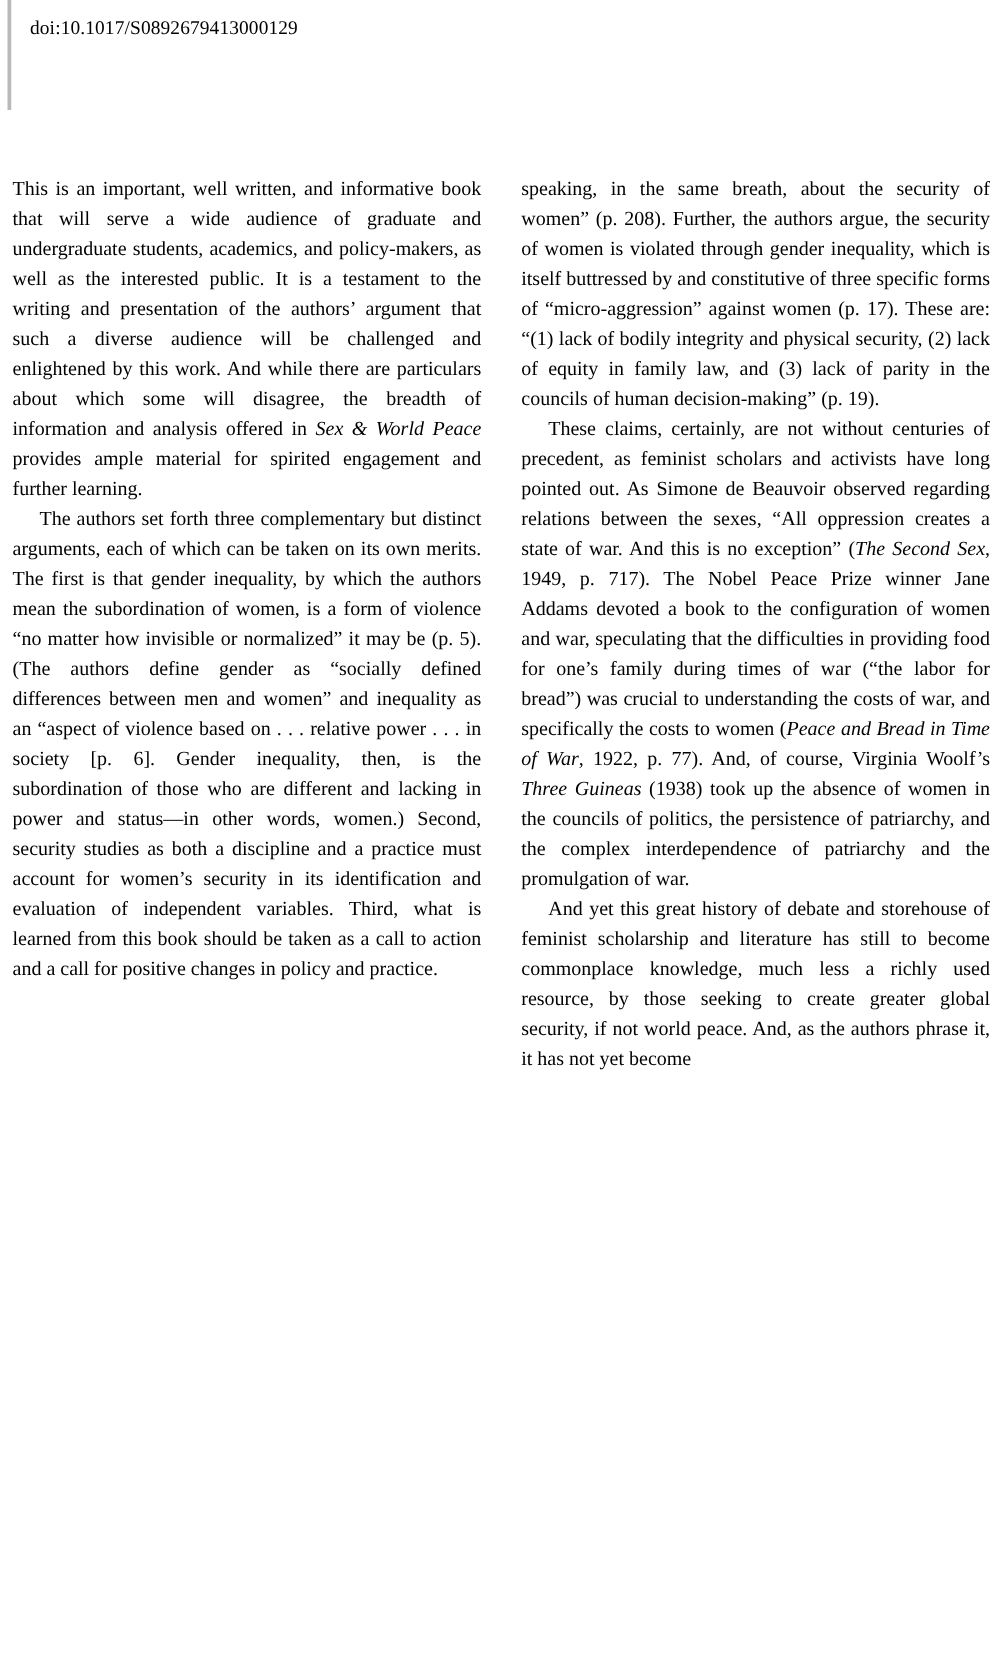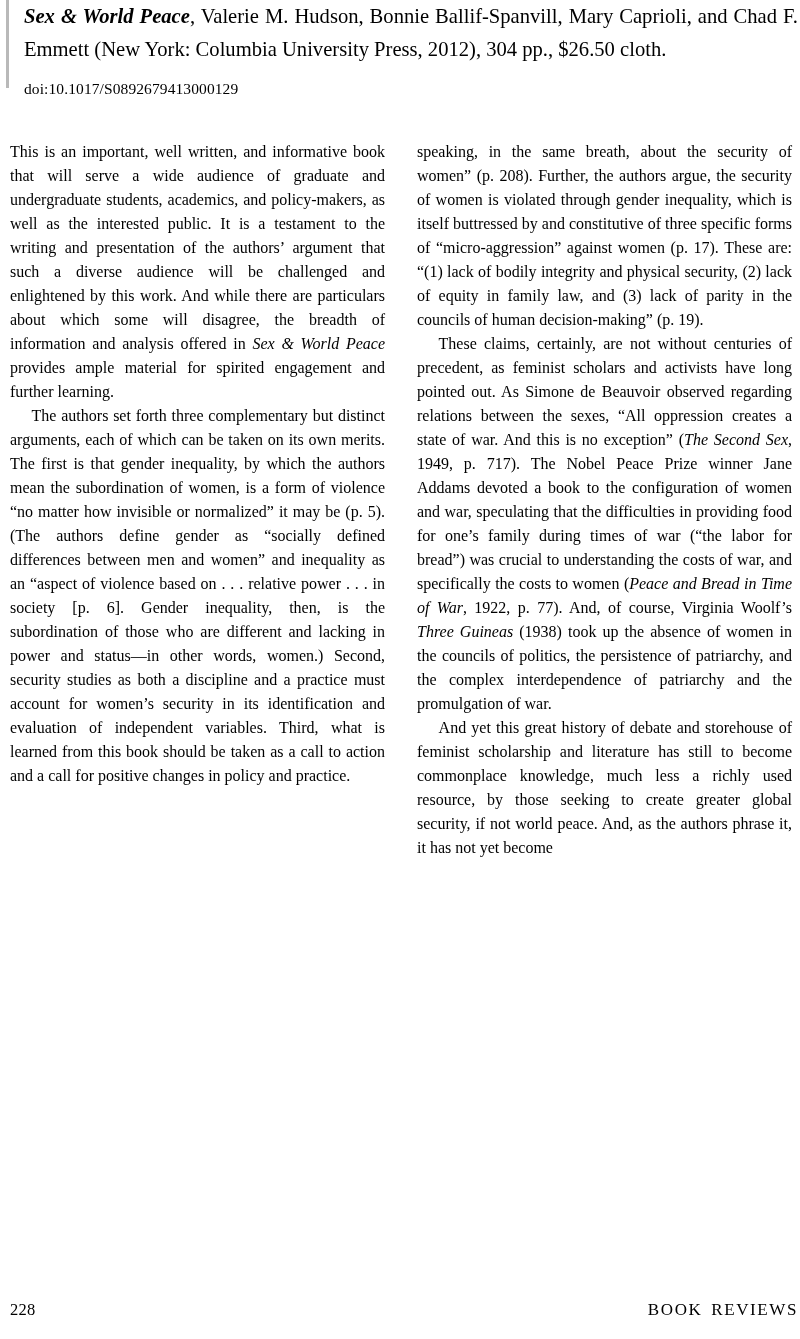--- a/index.html
+++ b/index.html
@@ -115,21 +115,20 @@
   }
 </style>
 </head>
 <body>
 
 <div class="page">
 
   <div class="edge-rule"></div>
 
   <div class="header">
-    <p class="citation"><span class="book-title">Sex &amp; World Peace</span><span>, Valerie M. Hudson, Bonnie Ballif-Spanvill, Mary Caprioli, and Chad F. Emmett (New York: Columbia University Press, 2012), 304 pp., $26.50 cloth.</span></p>
     <p class="doi">doi:10.1017/S0892679413000129</p>
   </div>
 
   <div class="columns">
 
     <div class="column">
       <p><span>This is an important, well written, and informative book that will serve a wide audience of graduate and undergraduate students, academics, and policy-makers, as well as the interested public. It is a testa­ment to the writing and presentation of the authors’ argument that such a diverse audi­ence will be challenged and enlightened by this work. And while there are particulars about which some will disagree, the breadth of information and analysis offered in </span><i>Sex &amp; World Peace</i><span> provides ample material for spirited engagement and further learning.</span></p>
 
       <p class="indent">The authors set forth three complemen­tary but distinct arguments, each of which can be taken on its own merits. The first is that gender inequality, by which the authors mean the subordination of women, is a form of violence “no matter how invisible or normalized” it may be (p. 5). (The authors define gender as “socially defined differences between men and women” and inequality as an “aspect of violence based on . . . relative power . . . in society [p. 6]. Gender inequality, then, is the subordination of those who are differ­ent and lacking in power and status—in other words, women.) Second, security studies as both a discipline and a practice must account for women’s security in its identification and evaluation of indepen­dent variables. Third, what is learned from this book should be taken as a call to action and a call for positive changes in policy and practice.</p>
 
@@ -138,18 +137,14 @@
     <div class="column">
       <p>speaking, in the same breath, about the security of women” (p. 208). Further, the authors argue, the security of women is violated through gender inequality, which is itself buttressed by and constitutive of three specific forms of “micro-aggression” against women (p. 17). These are: “(1) lack of bodily integrity and physical secur­ity, (2) lack of equity in family law, and (3) lack of parity in the councils of human decision-making” (p. 19).</p>
 
       <p class="indent"><span>These claims, certainly, are not without centuries of precedent, as feminist scholars and activists have long pointed out. As Simone de Beauvoir observed regarding relations between the sexes, “All oppression creates a state of war. And this is no excep­tion” (</span><i>The Second Sex</i><span>, 1949, p. 717). The Nobel Peace Prize winner Jane Addams devoted a book to the configuration of women and war, speculating that the diffi­culties in providing food for one’s family during times of war (“the labor for bread”) was crucial to understanding the costs of war, and specifically the costs to women (</span><i>Peace and Bread in Time of War</i><span>, 1922, p. 77). And, of course, Virginia Woolf’s </span><i>Three Guineas</i><span> (1938) took up the absence of women in the councils of poli­tics, the persistence of patriarchy, and the complex interdependence of patriarchy and the promulgation of war.</span></p>
 
       <p class="indent">And yet this great history of debate and storehouse of feminist scholarship and lit­erature has still to become commonplace knowledge, much less a richly used resource, by those seeking to create greater global security, if not world peace. And, as the authors phrase it, it has not yet become</p>
     </div>
 
   </div>
 
-  <div class="footer">
-    <span class="folio">228</span>
-    <span class="running-head">BOOK REVIEWS</span>
-  </div>
 
 </div>
 
 </body></html>

